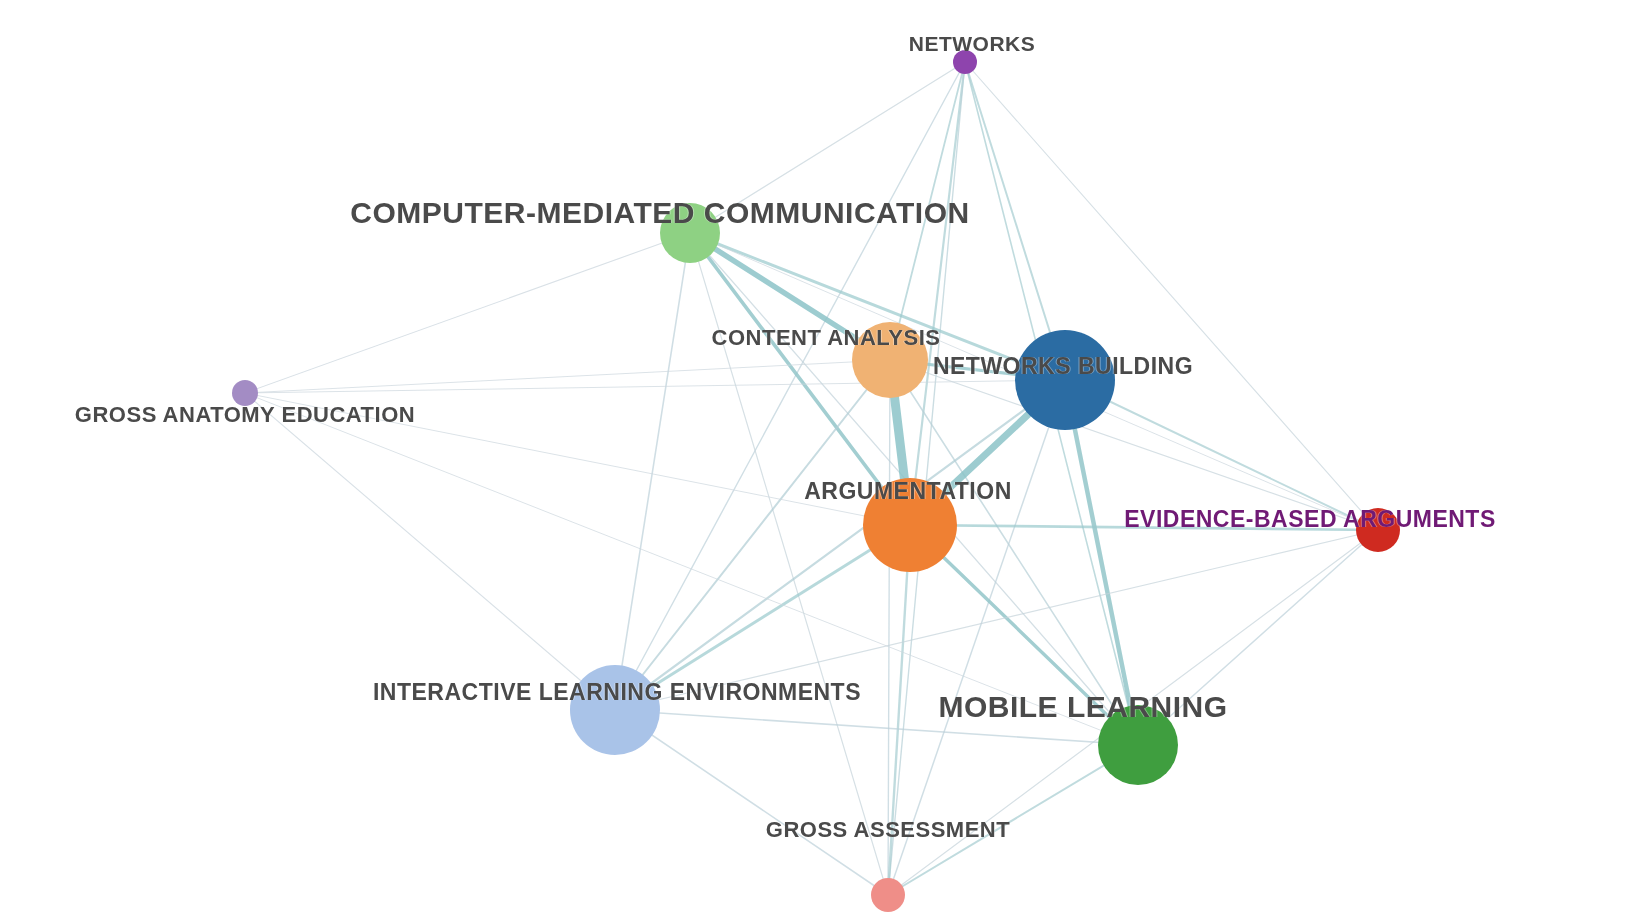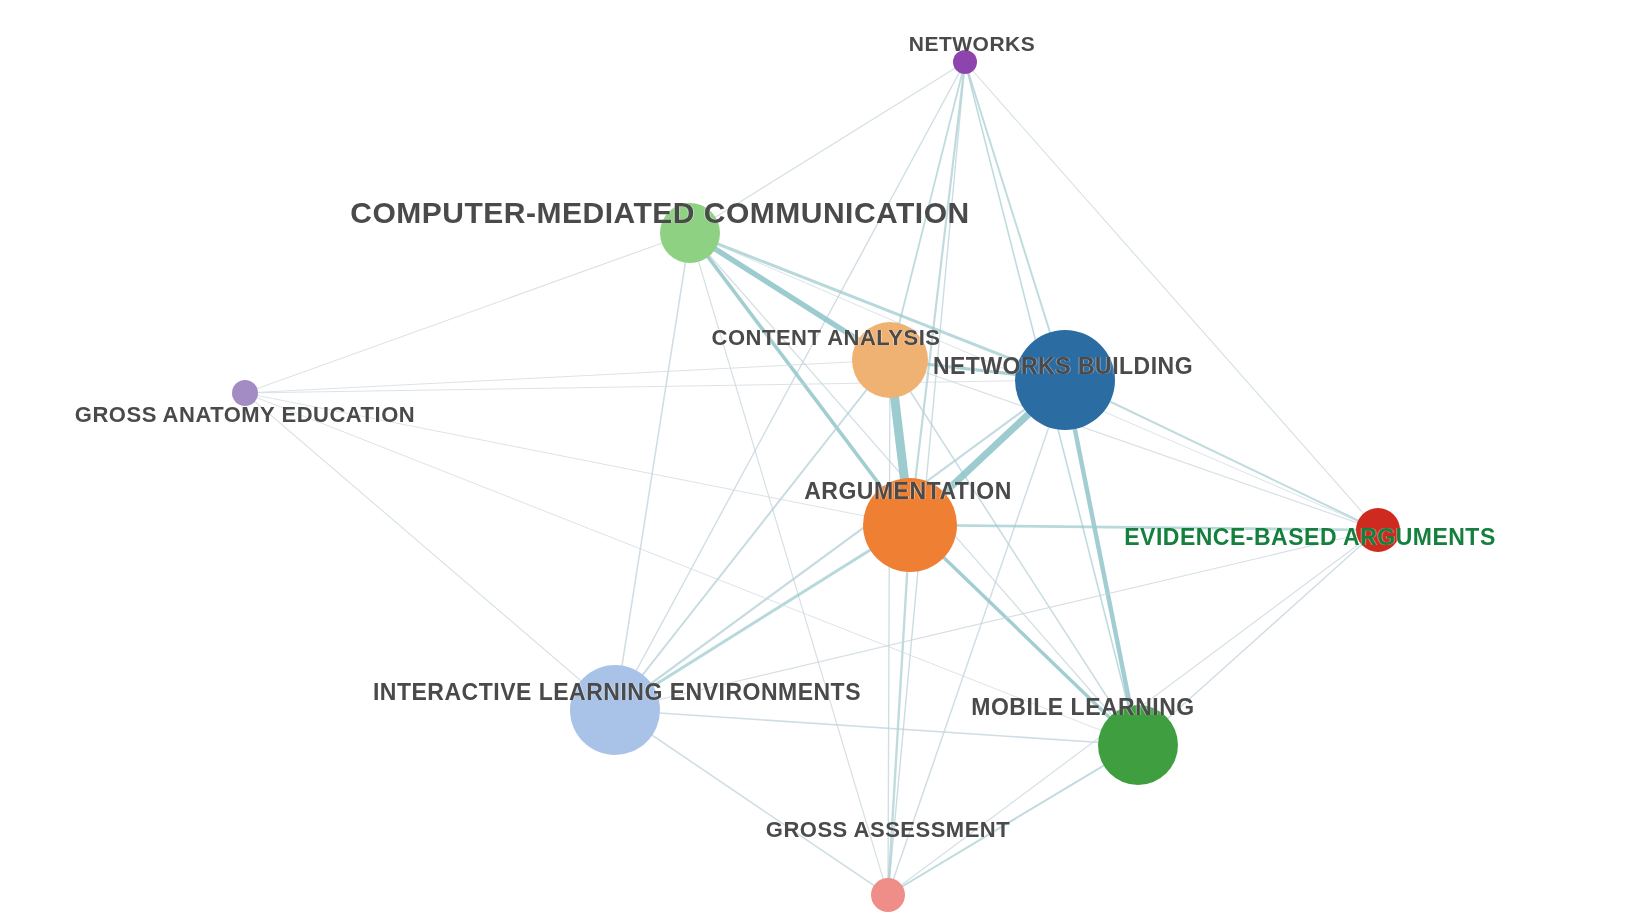--- a/index.html
+++ b/index.html
@@ -101,19 +101,19 @@
         <circle cx="1138" cy="745" r="40" fill="#3f9e3f"></circle>
         <circle cx="888" cy="895" r="17" fill="#ef8e88"></circle>
       </g>
   </svg>
   <div id="label-layer">
       <div class="node-label" style="left: 972px; top: 44px; font-size: 21px; color: rgb(74, 74, 74);">NETWORKS</div>
       <div class="node-label" style="left: 660px; top: 213px; font-size: 30px; color: rgb(74, 74, 74);">COMPUTER-MEDIATED COMMUNICATION</div>
       <div class="node-label" style="left: 826px; top: 338px; font-size: 22px; color: rgb(74, 74, 74);">CONTENT ANALYSIS</div>
       <div class="node-label" style="left: 1063px; top: 366px; font-size: 23px; color: rgb(74, 74, 74);">NETWORKS BUILDING</div>
       <div class="node-label" style="left: 908px; top: 491px; font-size: 23px; color: rgb(74, 74, 74);">ARGUMENTATION</div>
-      <div class="node-label" style="left: 1310px; top: 537px; font-size: 23px; color: #15803d;">EVIDENCE-BASED ARGUMENTS</div>
+      <div class="node-label" style="left: 1310px; top: 519px; font-size: 23px; color: #701a75;">EVIDENCE-BASED ARGUMENTS</div>
       <div class="node-label" style="left: 245px; top: 379px; font-size: 22px; color: rgb(74, 74, 74); margin-top: 36px;">GROSS ANATOMY EDUCATION</div>
       <div class="node-label" style="left: 617px; top: 692px; font-size: 23px; color: rgb(74, 74, 74);">INTERACTIVE LEARNING ENVIRONMENTS</div>
-      <div class="node-label" style="left: 1083px; top: 707px; font-size: 23px; color: rgb(74, 74, 74);">MOBILE LEARNING</div>
+      <div class="node-label" style="left: 1083px; top: 707px; font-size: 30px; color: rgb(74, 74, 74);">MOBILE LEARNING</div>
       <div class="node-label" style="left: 888px; top: 830px; font-size: 22px; color: rgb(74, 74, 74);">GROSS ASSESSMENT</div>
     </div>
 </div>
 
 </body></html>

